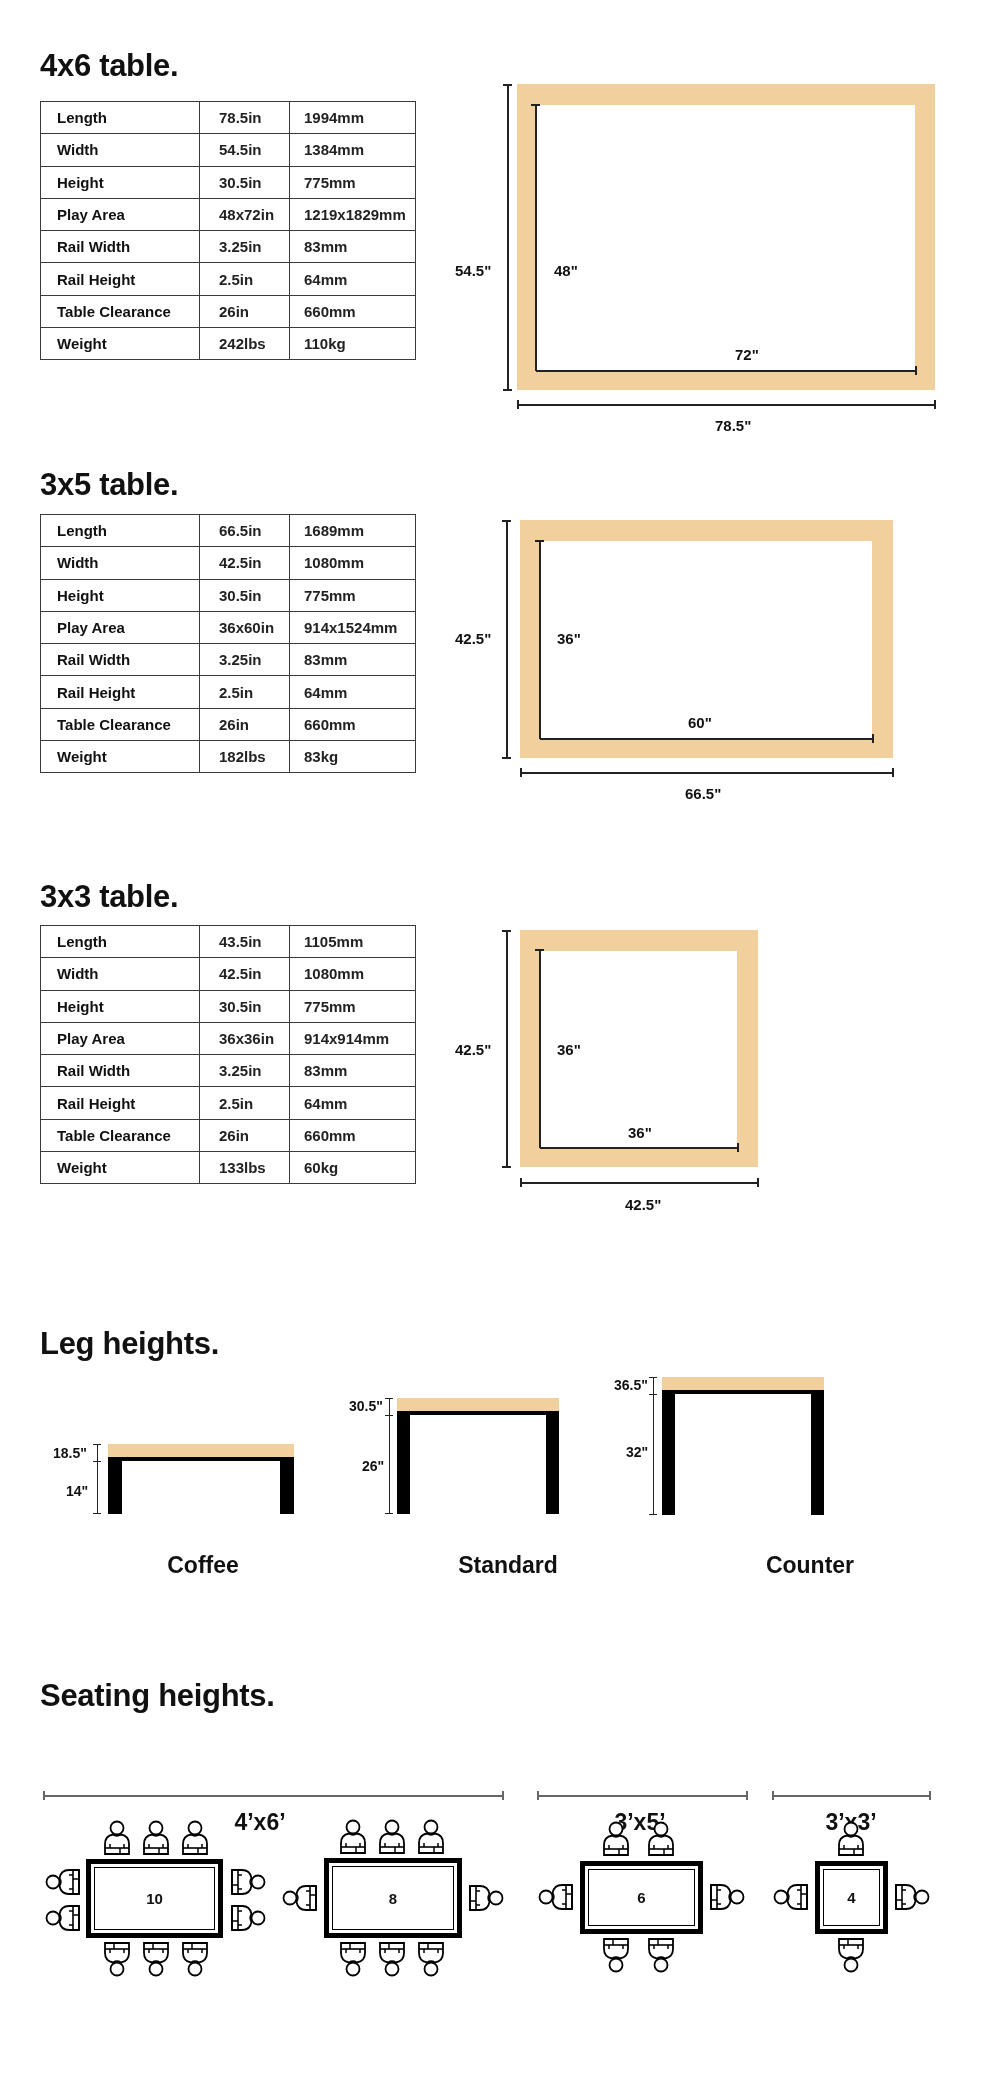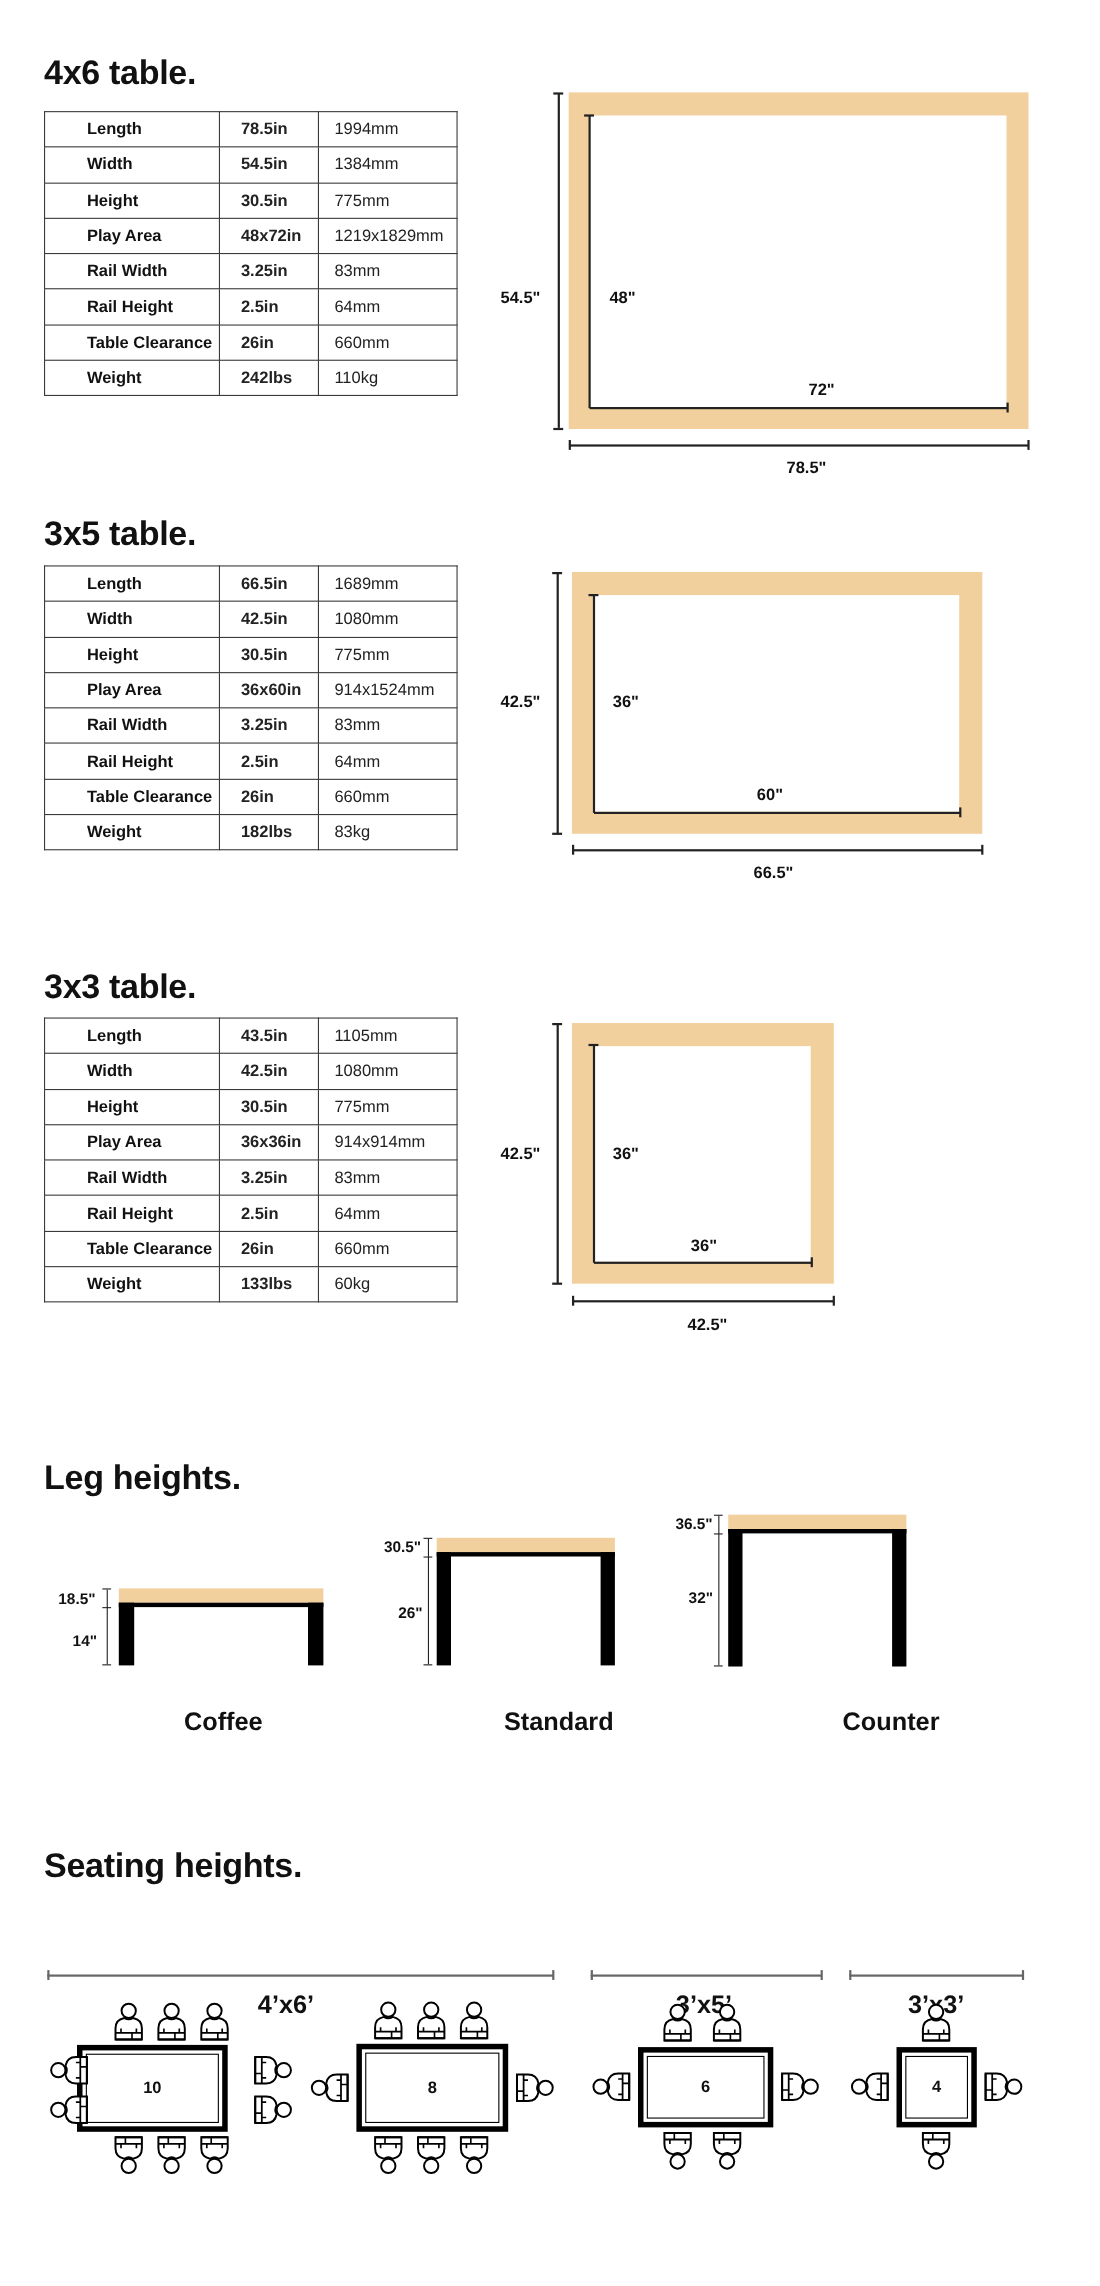--- a/index.html
+++ b/index.html
@@ -1,23 +1,23 @@
 <!DOCTYPE html>
 <html><head>
 <meta charset="utf-8">
 <style>
   * { box-sizing: border-box; margin: 0; padding: 0; }
   html, body { width: 1000px; height: 2078px; background: #ffffff; overflow: hidden; }
   body { position: relative; font-family: "Liberation Sans", "DejaVu Sans", sans-serif; color: #111111; }
   .section-title { position: absolute; left: 40px; font-size: 31px; font-weight: bold; letter-spacing: -0.3px; color: #111; line-height: 1; }
   table.spec { position: absolute; left: 40px; width: 376px; border-collapse: collapse; }
   table.spec td { border: 1.5px solid #3a3a3a; height: 32.3px; font-size: 15px; padding: 0; vertical-align: middle; }
-  table.spec td.k { width: 159px; padding-left: 38px; font-weight: bold; }
+  table.spec td.k { width: 159px; padding-left: 16px; font-weight: bold; }
   table.spec td.v1 { width: 90px; padding-left: 19px; font-weight: bold; color: #222; }
-  table.spec td.v2 { padding-left: 14px; font-weight: normal; color: #222; }
+  table.spec td.v2 { padding-left: 14px; font-weight: bold; color: #222; }
   .rail { position: absolute; background: #f2d09e; }
   .play { position: absolute; background: #ffffff; }
   .dim-label { position: absolute; font-size: 15px; font-weight: bold; color: #111; white-space: nowrap; }
   .vline { position: absolute; width: 1.5px; background: #222; }
   .hline { position: absolute; height: 1.5px; background: #222; }
   .tick-h { position: absolute; height: 1.5px; width: 9px; background: #222; }
   .tick-v { position: absolute; width: 1.5px; height: 9px; background: #222; }
   .leg-slab { position: absolute; background: #f2d09e; }
   .leg-band { position: absolute; background: #000; }
   .leg { position: absolute; background: #000; width: 14px; }
@@ -289,21 +289,21 @@
 </div>
 
 <div class="section-title" style="top:1680px;">Seating heights.</div>
 
 <div>
   <div class="seat-label" style="left:200px; top:1761px;">4’x6’</div>
   <div class="hline" style="left:43px; top:1795px; width:460px; background:#666;"></div>
   <div class="tick-v" style="left:43px; top:1791px; background:#666;"></div>
   <div class="tick-v" style="left:502px; top:1791px; background:#666;"></div>
 
-  <div class="seat-table" style="left:70px; top:1859px; width:137px; height:79px;">
+  <div class="seat-table" style="left:86px; top:1859px; width:137px; height:79px;">
     <div class="inner">10</div>
   </div>
   <svg class="person" style="left:101px; top:1820px;">
       <use href="#person"></use>
     </svg>
   <svg class="person" style="left:140px; top:1820px;">
       <use href="#person"></use>
     </svg>
   <svg class="person" style="left:179px; top:1820px;">
       <use href="#person"></use>

